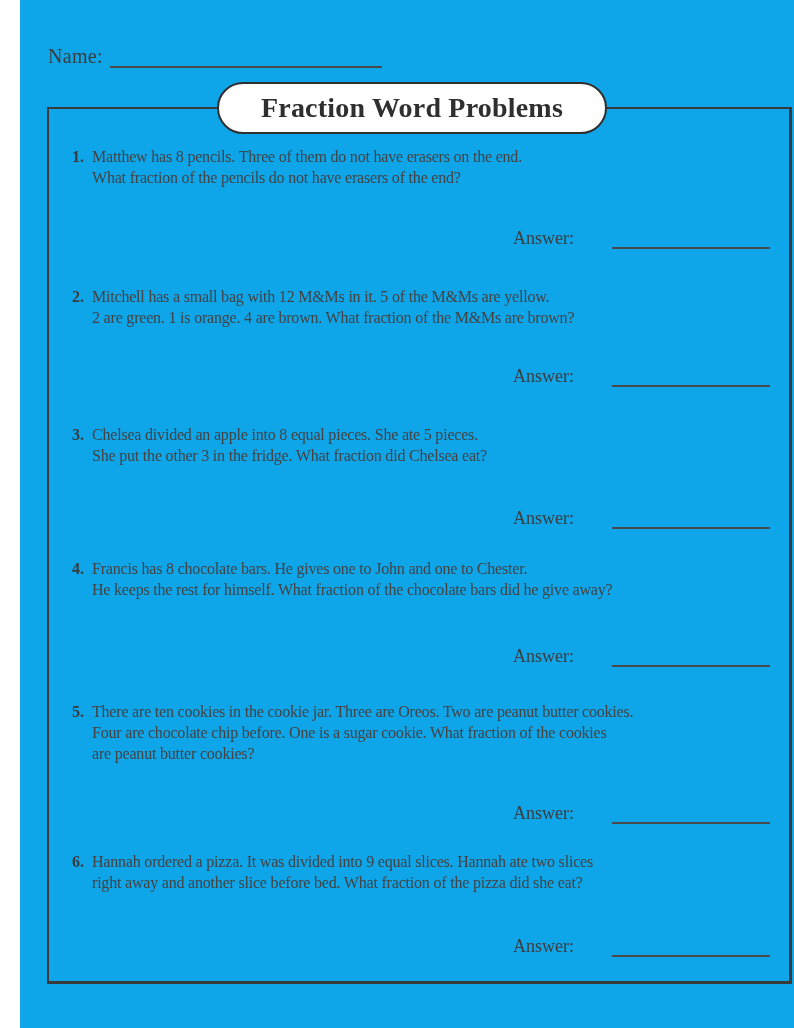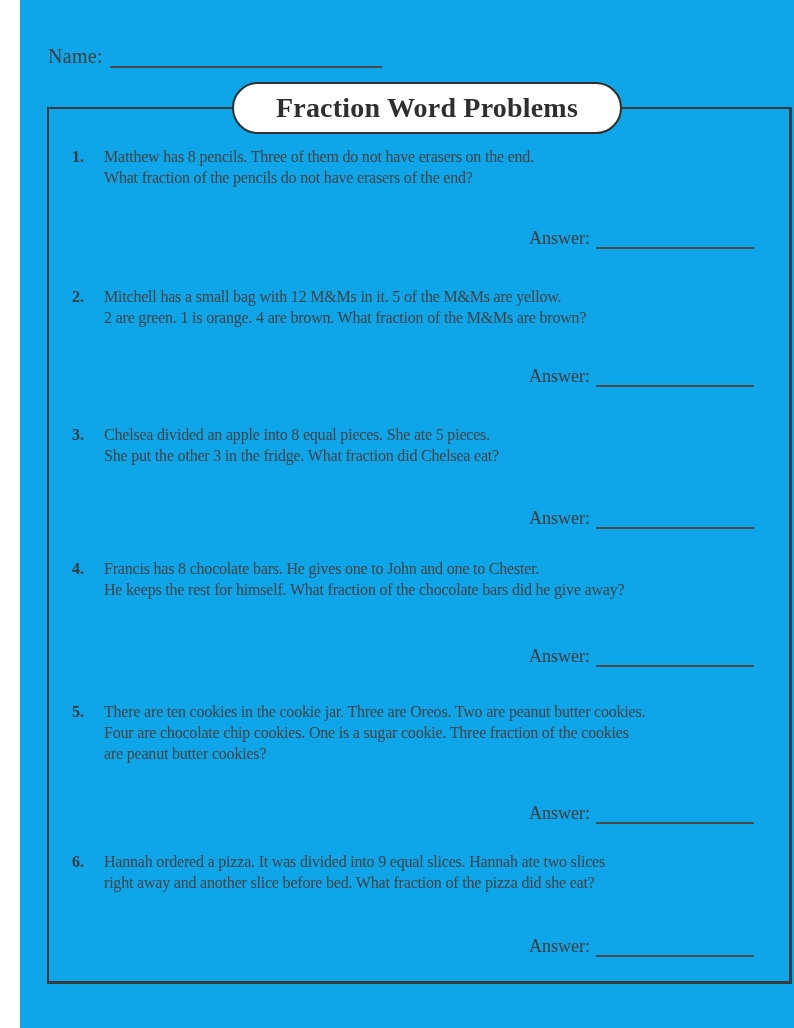--- a/index.html
+++ b/index.html
@@ -42,21 +42,21 @@
     height: 872px;
     border: 2px solid #3a3a3a;
     border-right-width: 3px;
     border-bottom-width: 3px;
     background: transparent;
   }
 
   
   .title-pill {
     position: absolute;
-    left: 212px;
+    left: 197px;
     top: 82px;
     width: 386px;
     height: 48px;
     background: #ffffff;
     border: 2px solid #2f2f2f;
     border-radius: 27px;
     display: flex;
     align-items: center;
     justify-content: center;
     font-size: 28px;
@@ -76,38 +76,39 @@
     position: absolute;
     left: 52px;
     top: 0;
     font-weight: bold;
     font-size: 16px;
     line-height: 21px;
     color: #3a3a3a;
   }
   .problem .text {
     position: absolute;
-    left: 84px;
+    left: 72px;
     top: 0;
     width: 678px;
     font-size: 16px;
     line-height: 21px;
     letter-spacing: -0.2px;
     white-space: pre-line;
     color: #424242;
   }
 
   
   .answer-row {
     position: absolute;
-    right: 60px;
+    right: 44px;
     display: flex;
     align-items: flex-end;
     font-size: 18px;
     color: #3d3d3d;
+    gap: 32px;
   }
   .answer-line {
     display: inline-block;
     width: 158px;
     height: 19px;
     margin-left: 6px;
     border-bottom: 2px solid #4a4a4a;
   }
 </style>
 </head>
@@ -162,21 +163,21 @@
 He keeps the rest for himself. What fraction of the chocolate bars did he give away?</div>
   </div>
   <div class="answer-row" style="top:646px">
     <span>Answer:</span>
     <span class="answer-line"></span>
   </div>
 
   <div class="problem" style="top:701px">
     <span class="num">5.</span>
     <div class="text">There are ten cookies in the cookie jar. Three are Oreos. Two are peanut butter cookies.
-Four are chocolate chip cookies. One is a sugar cookie. Three fraction of the cookies
+Four are chocolate chip before. One is a sugar cookie. What fraction of the cookies
 are peanut butter cookies?</div>
   </div>
   <div class="answer-row" style="top:803px">
     <span>Answer:</span>
     <span class="answer-line"></span>
   </div>
 
   <div class="problem" style="top:851px">
     <span class="num">6.</span>
     <div class="text">Hannah ordered a pizza. It was divided into 9 equal slices. Hannah ate two slices

